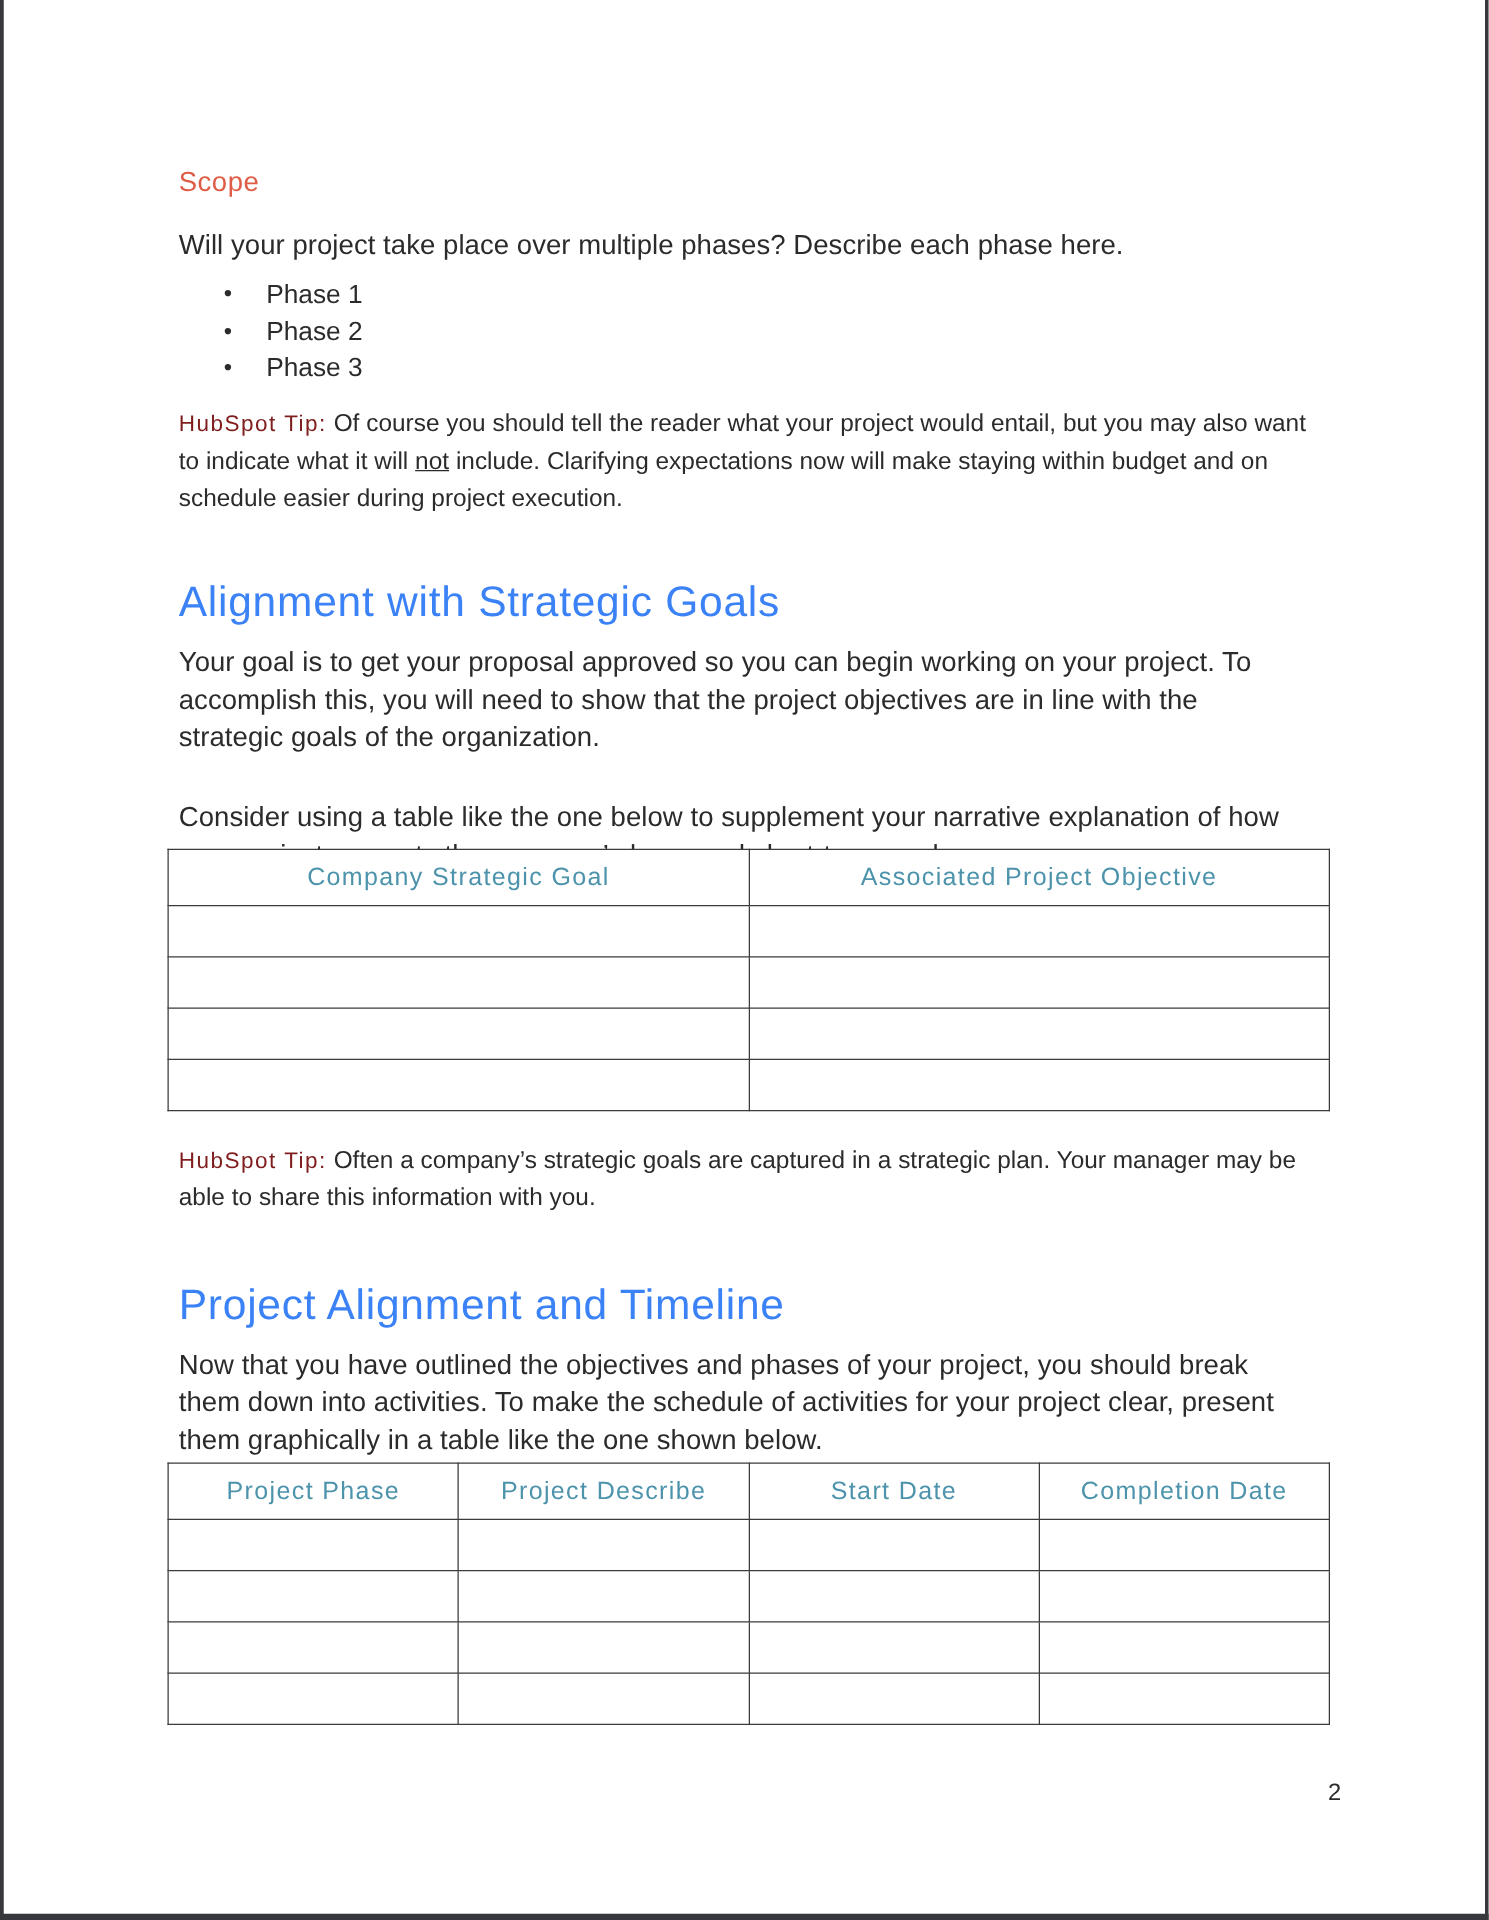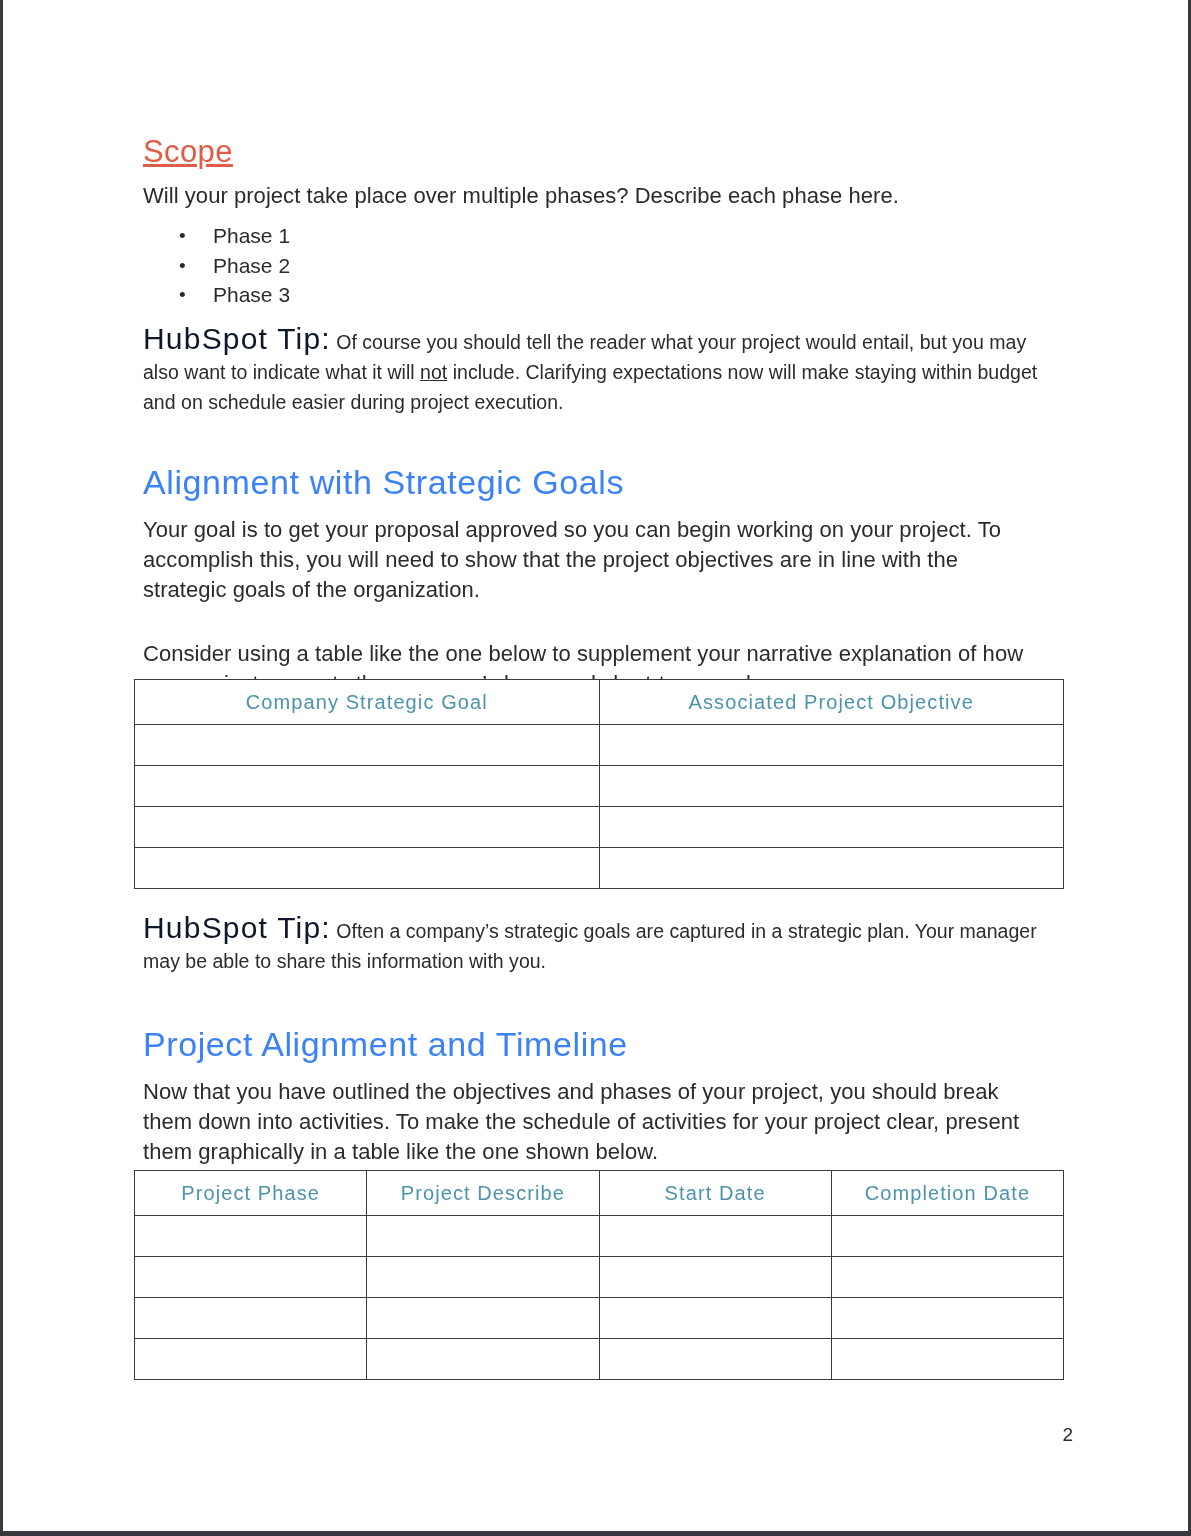--- a/index.html
+++ b/index.html
@@ -22,30 +22,29 @@
   .content {
     position: absolute;
     left: 140px;
     top: 0;
     width: 920px;
   }
 
   
   .h-scope {
     color: #df5c45;
-    font-size: 31px;
+    font-size: 22px;
     font-weight: 400;
     letter-spacing: 0.4px;
     margin: 0;
     padding: 0;
     position: absolute;
     top: 133px;
     left: 0;
     line-height: 1.2;
-    text-decoration: underline;
   }
   .h-major {
     color: #3b82f6;
     font-size: 34px;
     font-weight: 400;
     letter-spacing: 0.6px;
     margin: 0;
     line-height: 1.2;
     position: absolute;
     left: 0;
@@ -99,22 +98,22 @@
     left: 0;
     margin: 0;
     color: #2b2b2b;
     font-size: 19.5px;
     line-height: 30px;
     letter-spacing: 0.02px;
   }
   #tip-1 { top: 324px; width: 915px; }
   #tip-2 { top: 913px; width: 900px; }
   .tip-label {
-    color: #0f172a;
-    font-size: 30px;
+    color: #7f1d1d;
+    font-size: 18px;
     letter-spacing: 1.2px;
   }
   .tip-body u { text-decoration: underline; }
 
   
   .doc-table {
     position: absolute;
     left: -9px;
     border-collapse: collapse;
     table-layout: fixed;

